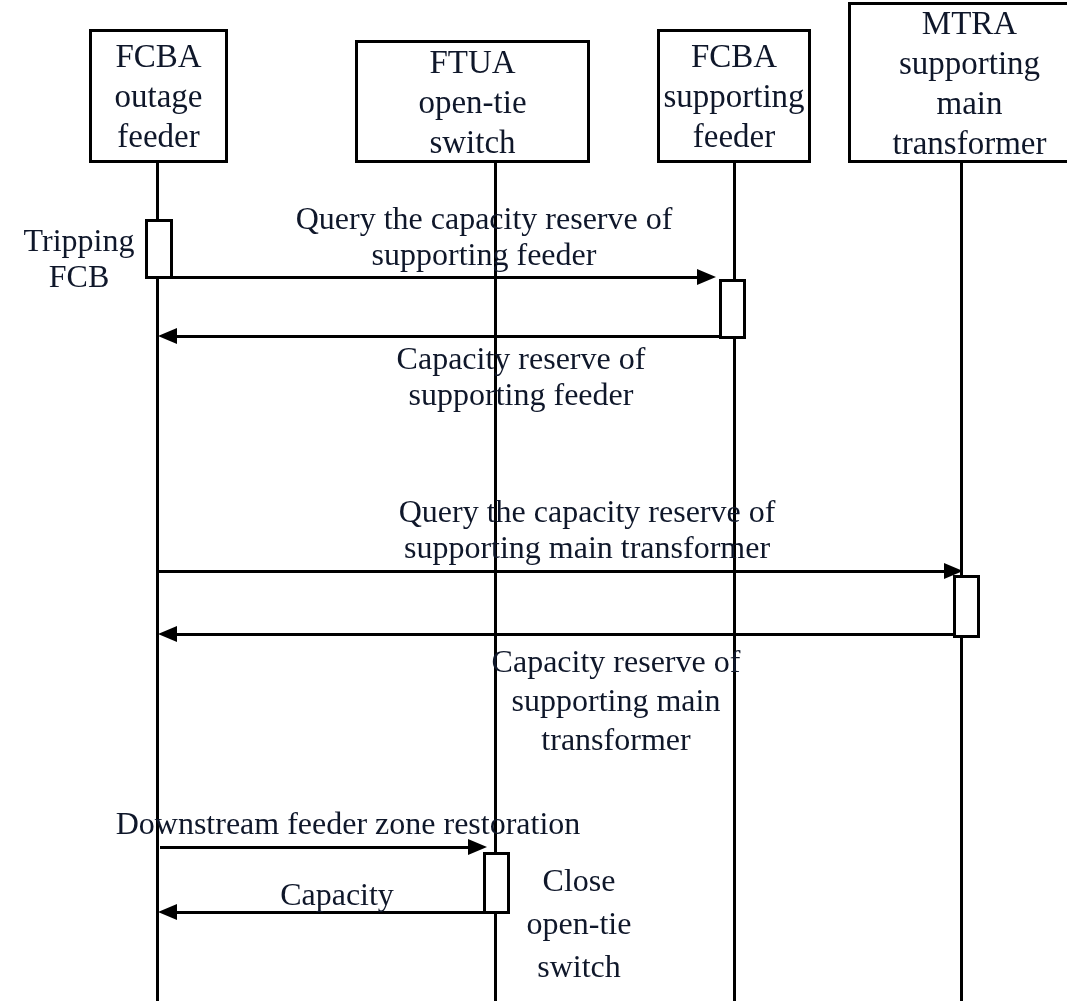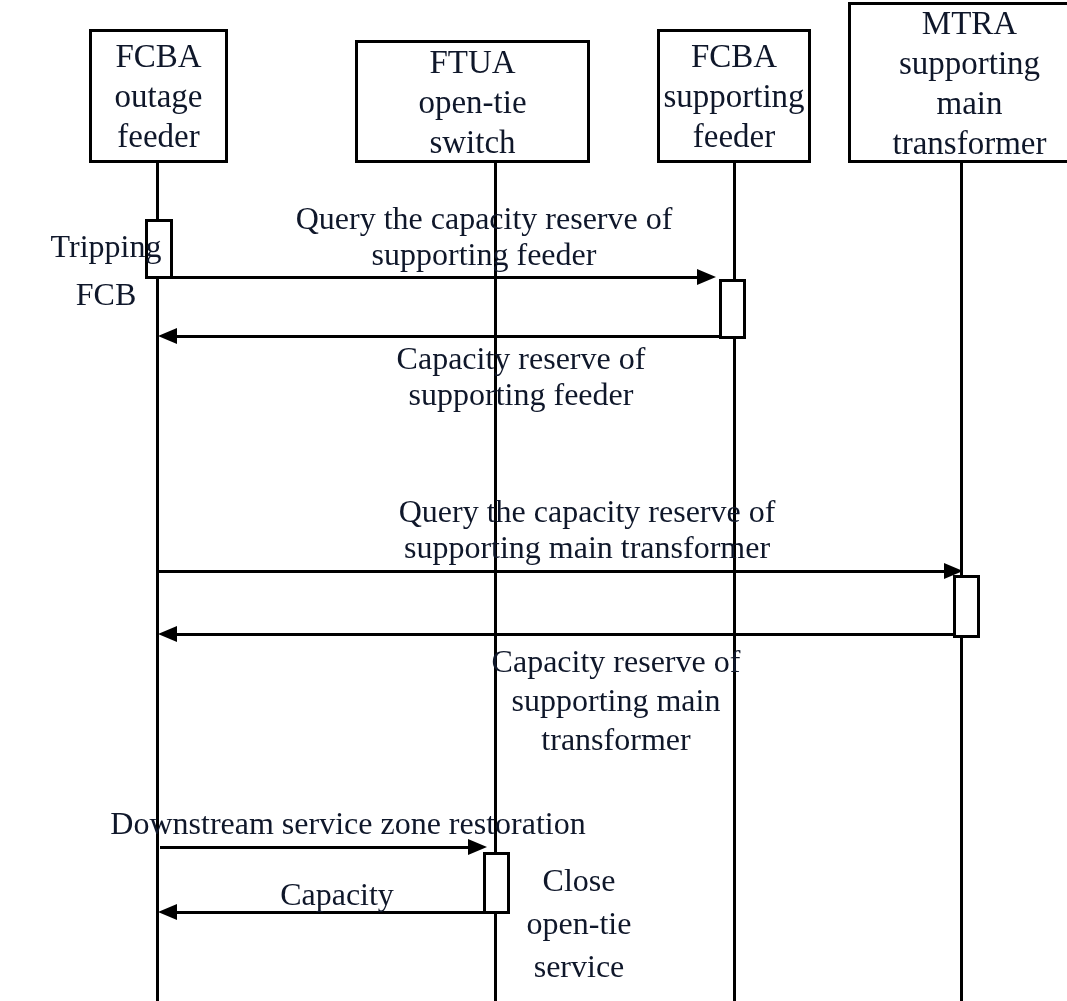--- a/index.html
+++ b/index.html
@@ -62,21 +62,21 @@
     z-index: 4;
   }
   .label {
     position: absolute;
     font-size: 32px;
     line-height: 36px;
     text-align: center;
     white-space: pre-line;
     z-index: 6;
   }
-  .lh36 { line-height: 48px; margin-left: 27px; }
+  .lh36 { line-height: 36px; }
   .lh39 { line-height: 39px; }
   .lh43 { line-height: 43px; }
 </style>
 </head>
 <body>
 
 <div id="stage">
 
   <div class="lifeline" style="left:156px; top:163px; height:838px;"></div>
   <div class="lifeline" style="left:494px; top:163px; height:838px;"></div>
@@ -132,19 +132,19 @@
 FCB</div>
   <div class="label" style="left:264px; top:200px; width:440px;">Query the capacity reserve of
 supporting feeder</div>
   <div class="label" style="left:341px; top:340px; width:360px;">Capacity reserve of
 supporting feeder</div>
   <div class="label" style="left:367px; top:493px; width:440px;">Query the capacity reserve of
 supporting main transformer</div>
   <div class="label lh39" style="left:466px; top:642px; width:300px;">Capacity reserve of
 supporting main
 transformer</div>
-  <div class="label" style="left:78px; top:805px; width:540px;">Downstream service zone restoration</div>
+  <div class="label" style="left:78px; top:805px; width:540px;">Downstream feeder zone restoration</div>
   <div class="label" style="left:247px; top:876px; width:180px;">Capacity</div>
   <div class="label lh43" style="left:469px; top:859px; width:220px;">Close
 open-tie
-service</div>
+switch</div>
 
 </div>
 
 </body></html>

